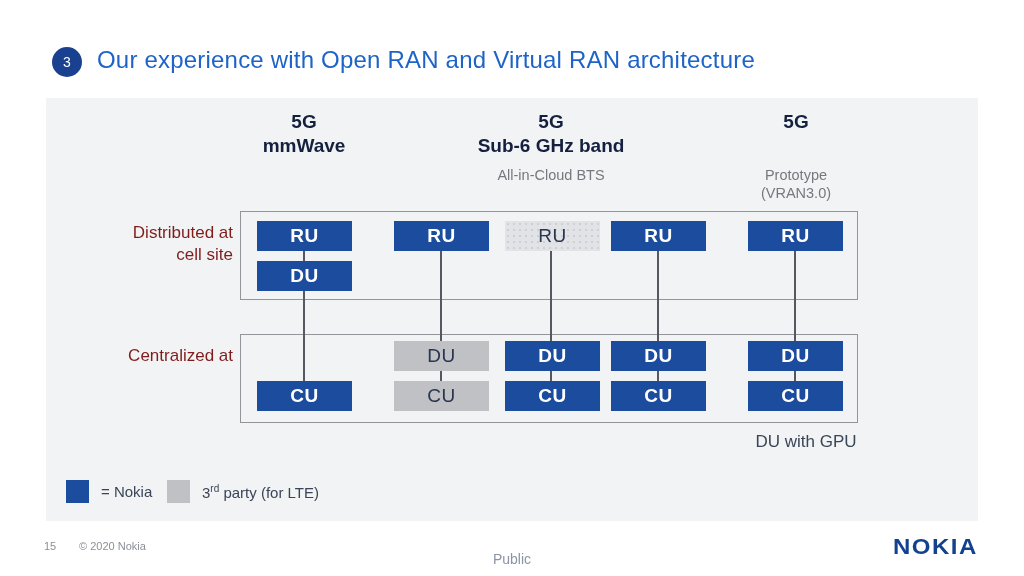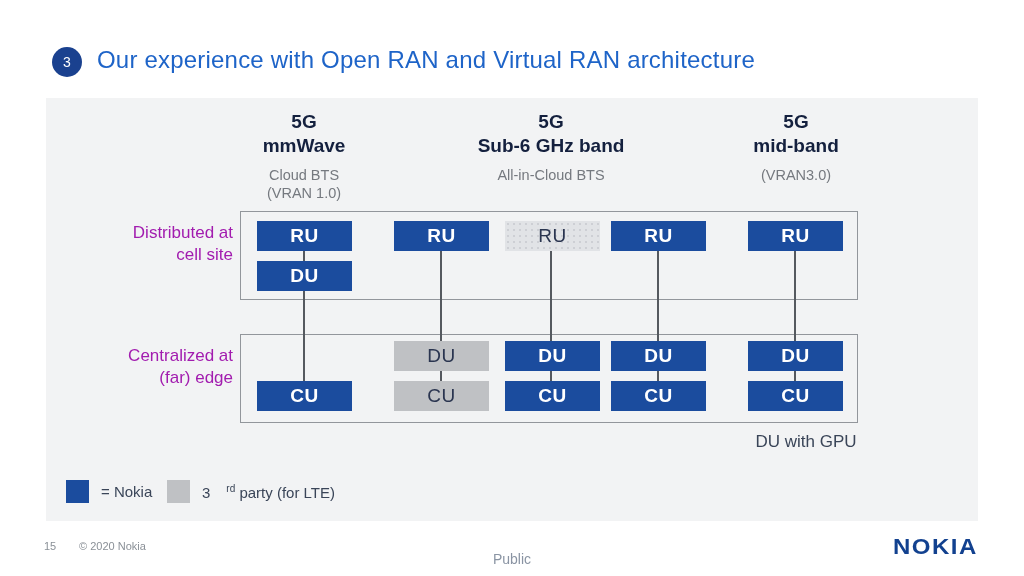--- a/index.html
+++ b/index.html
@@ -14,42 +14,42 @@
   }
   .title{
     position:absolute;left:97px;top:46px;margin:0;font-size:24px;font-weight:400;color:#1E64C8;letter-spacing:0.2px;
   }
   
   .panel{position:absolute;left:46px;top:98px;width:932px;height:423px;background:#F2F3F4;}
   
   .col-header{position:absolute;width:260px;text-align:center;font-size:19px;font-weight:bold;color:#14203E;line-height:24px;}
   .col-sub{position:absolute;width:260px;text-align:center;font-size:14.5px;color:#75797F;line-height:18px;}
   
-  .row-label{position:absolute;width:173px;text-align:right;font-size:17px;color:#a21caf;line-height:22px;}
+  .row-label{position:absolute;width:173px;text-align:right;font-size:17px;color:#7f1d1d;line-height:22px;}
   
   .container-box{position:absolute;border:1px solid #92969B;background:transparent;}
   
   .dbox{
     position:absolute;width:95px;height:30px;display:flex;align-items:center;justify-content:center;
     font-size:19px;letter-spacing:0.5px;
   }
   .dbox.nokia{background:#1B4C9E;color:#ffffff;font-weight:bold;}
   .dbox.third{background:#BFC1C4;color:#2A3550;font-weight:400;}
   .dbox.third-light{
     background-color:#E1E3E6;color:#2A3550;font-weight:400;
     background-image:radial-gradient(#CDCFD4 1px, transparent 1px);background-size:6px 6px;
   }
   
   .vline{position:absolute;width:2px;background:#55595F;}
   
   .annotation{position:absolute;font-size:17px;color:#3A4558;text-align:center;}
   
   .legend-swatch{position:absolute;width:23px;height:23px;}
   .legend-label{position:absolute;font-size:15px;color:#3A4558;}
-  .legend-label sup{font-size:10px;margin-left:16px;}
+  .legend-label sup{font-size:10px;}
   
   .footer-text{position:absolute;font-size:11px;color:#8A9097;}
   .classification{position:absolute;left:462px;top:551px;width:100px;text-align:center;font-size:14px;color:#8A94A3;}
   .nokia-logo{
     position:absolute;left:893px;top:533px;font-size:24px;font-weight:bold;color:#12418F;
     letter-spacing:1.5px;transform:scaleY(0.92);
   }
 </style>
 </head>
 <body>
@@ -58,48 +58,43 @@
 
   <div class="badge">3</div>
   <h1 class="title">Our experience with Open RAN and Virtual RAN architecture</h1>
 
   <div class="panel"></div>
 
   <div class="col-header" style="left:174px;top:110px;">
     <div>5G</div>
     <div>mmWave</div>
   </div>
-  <div class="col-sub" style="left:174px;top:166px;">
-    <div>Cloud BTS</div>
-    <div>(VRAN 1.0)</div>
-  </div>
 
   <div class="col-header" style="left:421px;top:110px;">
     <div>5G</div>
     <div>Sub-6 GHz band</div>
   </div>
   <div class="col-sub" style="left:421px;top:166px;">
     <div>All-in-Cloud BTS</div>
   </div>
 
   <div class="col-header" style="left:666px;top:110px;">
     <div>5G</div>
-    <div>mid-band</div>
   </div>
   <div class="col-sub" style="left:666px;top:166px;">
+    <div>Prototype</div>
     <div>(VRAN3.0)</div>
   </div>
 
   <div class="row-label" style="left:60px;top:222px;">
     <div>Distributed at</div>
     <div>cell site</div>
   </div>
   <div class="row-label" style="left:60px;top:345px;text-align:right;">
     <div>Centralized at</div>
-    <div>(far) edge</div>
   </div>
 
   <div class="container-box" style="left:240px;top:211px;width:616px;height:87px;"></div>
   <div class="container-box" style="left:240px;top:334px;width:616px;height:87px;"></div>
 
   <div class="vline" style="left:303px;top:251px;height:10px;"></div>
   <div class="vline" style="left:303px;top:291px;height:90px;"></div>
   <div class="vline" style="left:440px;top:251px;height:90px;"></div>
   <div class="vline" style="left:440px;top:371px;height:10px;"></div>
   <div class="vline" style="left:550px;top:251px;height:90px;"></div>

